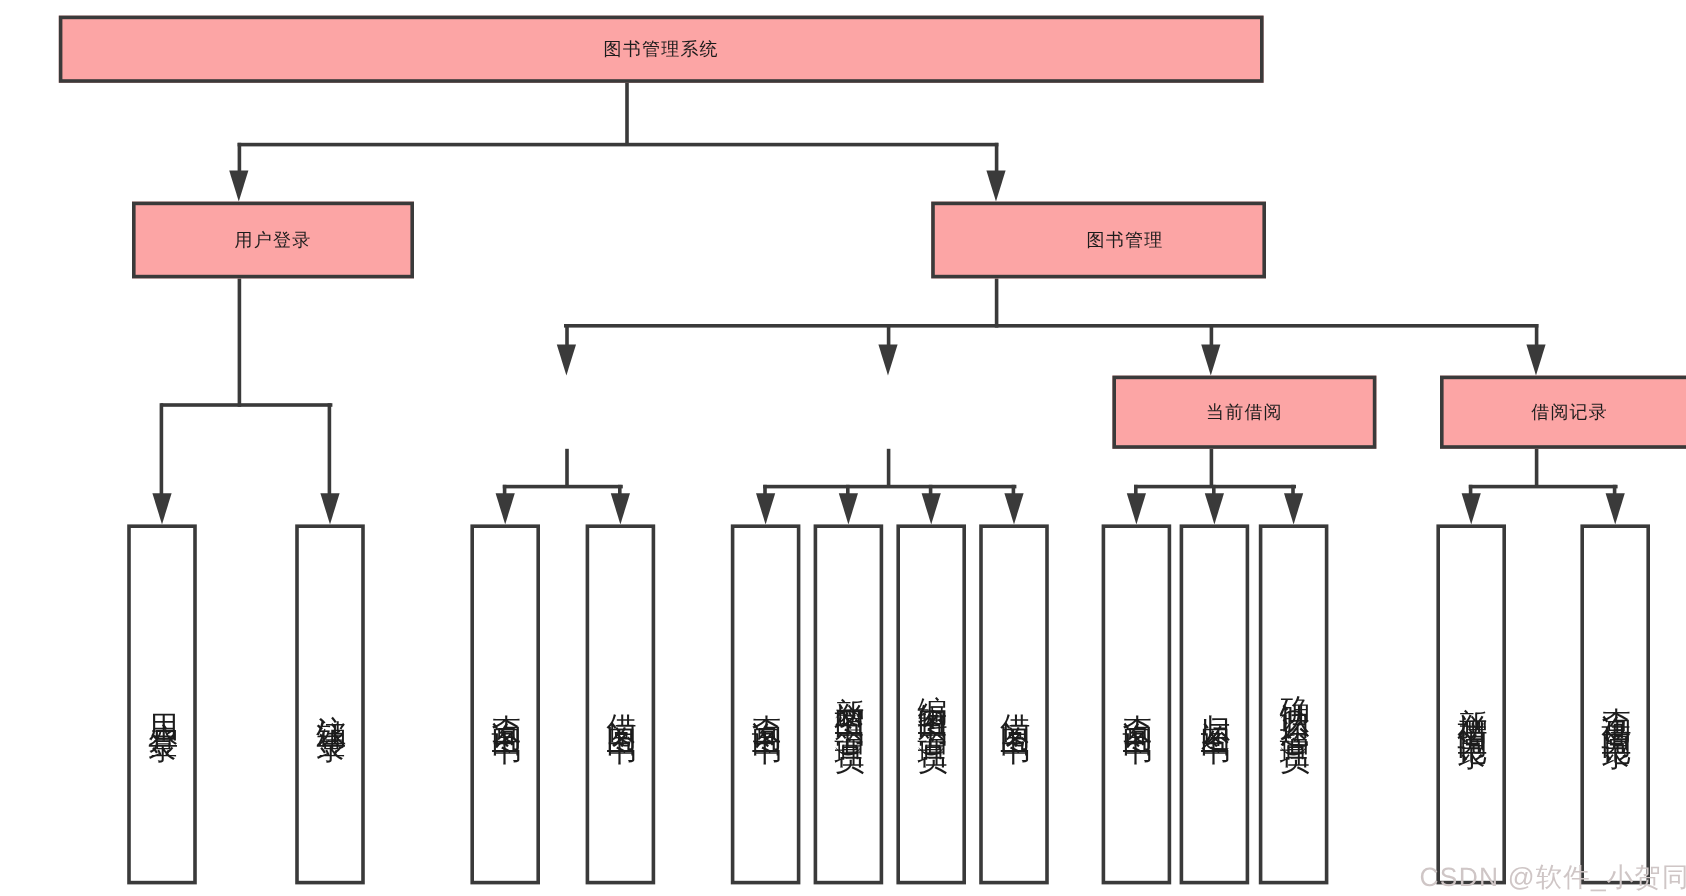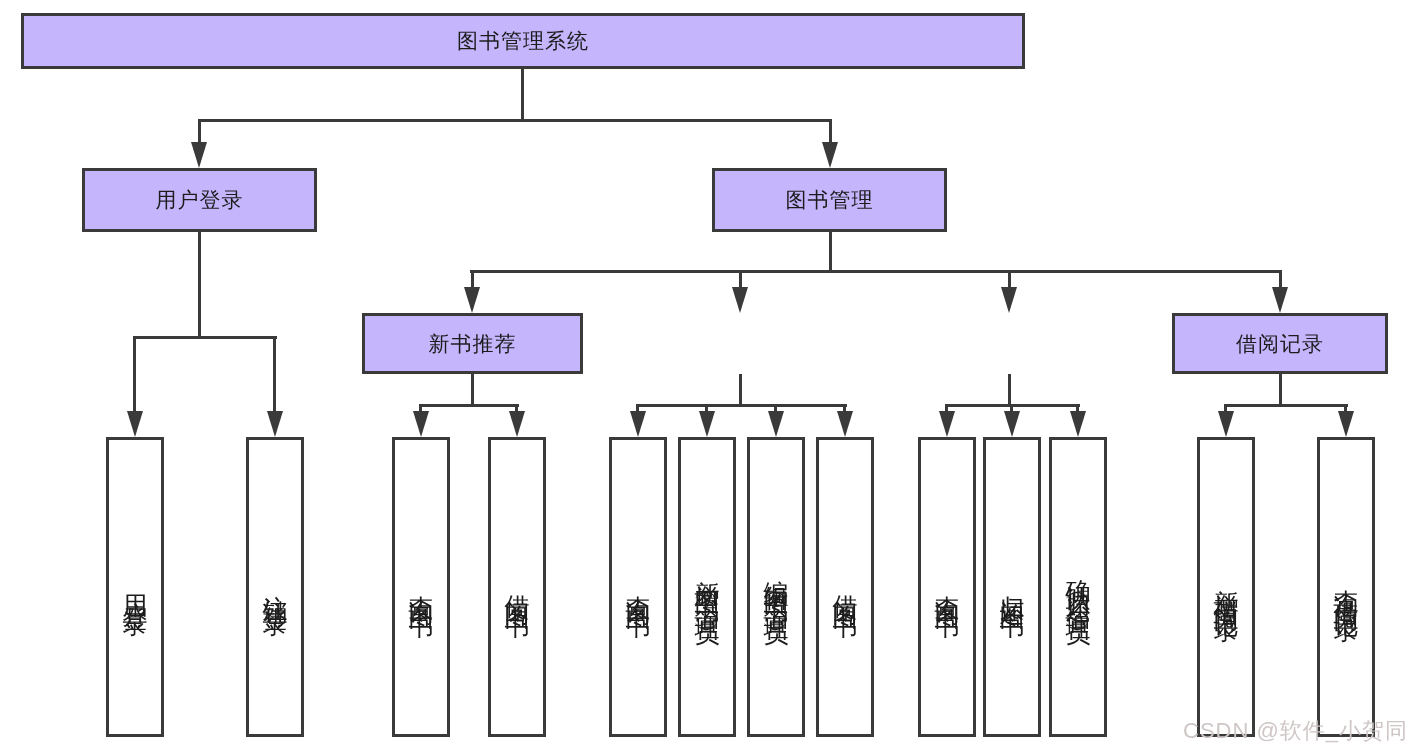--- a/index.html
+++ b/index.html
@@ -6,24 +6,25 @@
   #stage{
     position:relative;
     width:1405px;height:747px;
     background:#ffffff;
     font-family:"Liberation Sans","DejaVu Sans",sans-serif;
     overflow:hidden;
   }
   .hbox{
     position:absolute;
     border:3px solid #3a3a3a;
-    background:#c4b5fd;
+    background:#fca5a5;
     display:flex;align-items:center;justify-content:center;
-    font-size:21px;color:#1c1c1c;letter-spacing:1px;
+    font-size:15px;color:#1c1c1c;letter-spacing:1px;
     z-index:2;
+    margin-left:28px;
   }
   .vbox{
     position:absolute;
     width:52px;height:294px;
     border:3px solid #3a3a3a;
     background:#ffffff;
     display:flex;align-items:center;justify-content:center;
     z-index:2;
   }
   .vbox span{
@@ -64,21 +65,21 @@
   <div class="vl" style="left:521px;top:67px;height:54px;"></div>
   <div class="hl" style="left:198px;top:119px;width:634px;"></div>
   <div class="vl" style="left:198px;top:119px;height:30px;"></div>
   <div class="arr" style="left:191px;top:142px;"></div>
   <div class="vl" style="left:829px;top:119px;height:30px;"></div>
   <div class="arr" style="left:822px;top:142px;"></div>
 
   <div class="hbox" style="left:82px;top:168px;width:229px;height:58px;">
     <span>用户登录</span>
   </div>
-  <div class="hbox" style="left:712px;top:168px;width:229px;height:58px;">
+  <div class="hbox" style="left:748px;top:168px;width:229px;height:58px;padding-left:44px;">
     <span>图书管理</span>
   </div>
 
   <div class="vl" style="left:198px;top:232px;height:107px;"></div>
   <div class="hl" style="left:134px;top:336px;width:143px;"></div>
   <div class="vl" style="left:133px;top:336px;height:78px;"></div>
   <div class="arr" style="left:127px;top:411px;"></div>
   <div class="vl" style="left:273px;top:336px;height:78px;"></div>
   <div class="arr" style="left:267px;top:411px;"></div>
 
@@ -86,22 +87,22 @@
   <div class="hl" style="left:470px;top:270px;width:812px;"></div>
   <div class="vl" style="left:471px;top:270px;height:22px;"></div>
   <div class="arr" style="left:464px;top:287px;"></div>
   <div class="vl" style="left:739px;top:270px;height:22px;"></div>
   <div class="arr" style="left:732px;top:287px;"></div>
   <div class="vl" style="left:1008px;top:270px;height:22px;"></div>
   <div class="arr" style="left:1001px;top:287px;"></div>
   <div class="vl" style="left:1279px;top:270px;height:22px;"></div>
   <div class="arr" style="left:1272px;top:287px;"></div>
 
-  <div class="hbox" style="left:362px;top:313px;width:215px;height:55px;">
-    <span>新书推荐</span>
+  <div class="hbox" style="left:899px;top:313px;width:214px;height:55px;">
+    <span>当前借阅</span>
   </div>
   <div class="hbox" style="left:1172px;top:313px;width:210px;height:55px;justify-content:center;">
     <span>借阅记录</span>
   </div>
 
   <div class="vl" style="left:471px;top:374px;height:32px;"></div>
   <div class="hl" style="left:419px;top:404px;width:100px;"></div>
   <div class="vl" style="left:419px;top:404px;height:10px;"></div>
   <div class="arr" style="left:413px;top:411px;"></div>
   <div class="vl" style="left:515px;top:404px;height:10px;"></div>

